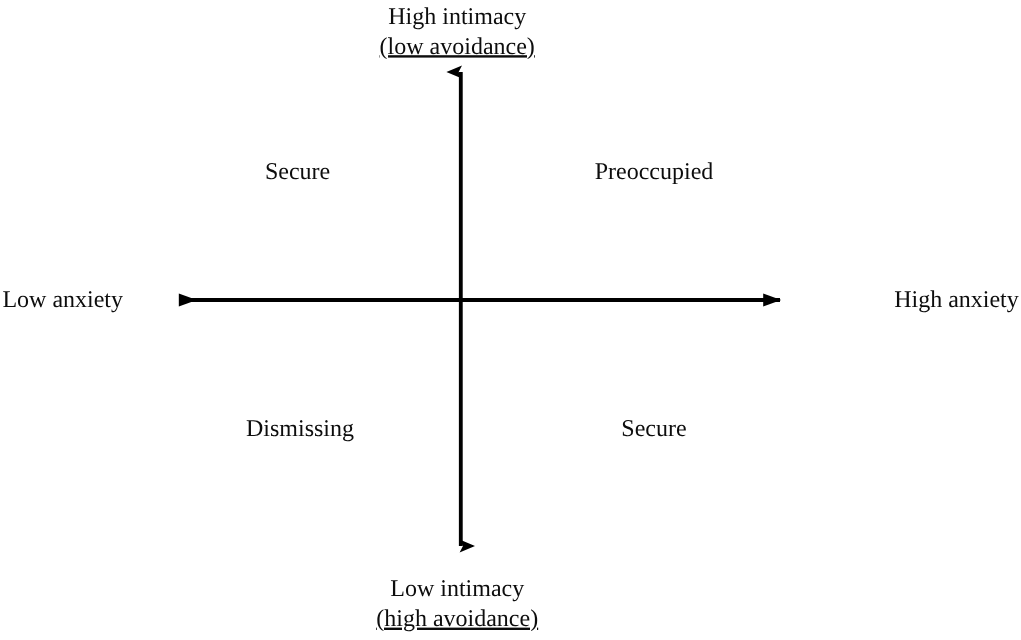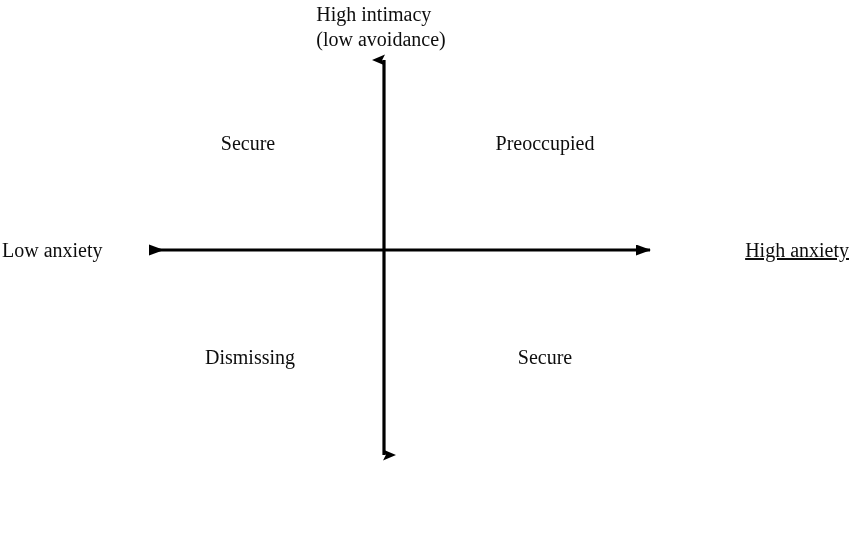--- a/index.html
+++ b/index.html
@@ -27,38 +27,38 @@
   .lbl {
     position: absolute;
     white-space: nowrap;
     font-size: 20px;
     line-height: 25px;
     color: #0d0d0d;
   }
   
   .lbl.center {
     transform: translateX(-50%);
-    text-align: left;
+    text-align: center;
   }
   .lbl.left-anchor  { text-align: left; }
-  .lbl.right-anchor { transform: translateX(-100%); text-align: right; text-decoration: underline; }
+  .lbl.right-anchor { transform: translateX(-100%); text-align: right; }
 
   
   #label-top     { left: 381px; top: 2px; }
   #label-bottom  { left: 381px; top: 479px; }
   #label-left    { left: 2px;   top: 238px; }
   #label-right   { left: 849px; top: 238px; }
 
   
   #label-secure       { left: 248px; top: 131px; }
   #label-preoccupied  { left: 545px; top: 131px; }
   #label-dismissing   { left: 250px; top: 345px; }
   #label-fearful      { left: 545px; top: 345px; }
 
-  .lbl .line2 { display: block; }
+  .lbl .line2 { display: block; text-decoration: underline; }
 </style>
 </head>
 <body>
 
 <div id="canvas">
 
   <svg id="axes-svg" viewBox="0 0 851 533" xmlns="http://www.w3.org/2000/svg">
     <defs>
       <marker id="arrow-up" markerWidth="14" markerHeight="14" refX="5.5" refY="12" orient="auto" markerUnits="userSpaceOnUse">
         <path d="M5.5,0 L11,13 L5.5,10.2 L0,13 Z" fill="#000000"></path>
@@ -81,20 +81,24 @@
     <line x1="384" y1="250" x2="150" y2="250" stroke="#000000" stroke-width="3.2" marker-end="url(#arrow-left)"></line>
 
     <line x1="384" y1="250" x2="650" y2="250" stroke="#000000" stroke-width="3.2" marker-end="url(#arrow-right)"></line>
   </svg>
 
   <div class="lbl center" id="label-top">
     <span>High intimacy</span>
     <span class="line2">(low avoidance)</span>
   </div>
 
+  <div class="lbl center" id="label-bottom">
+    <span>Low intimacy</span>
+    <span class="line2">(high avoidance)</span>
+  </div>
 
   <div class="lbl left-anchor" id="label-left">Low anxiety</div>
 
   <div class="lbl right-anchor" id="label-right">High anxiety</div>
 
   <div class="lbl center" id="label-secure">Secure</div>
 
   <div class="lbl center" id="label-dismissing">Dismissing</div>
 
   <div class="lbl center" id="label-preoccupied">Preoccupied</div>

